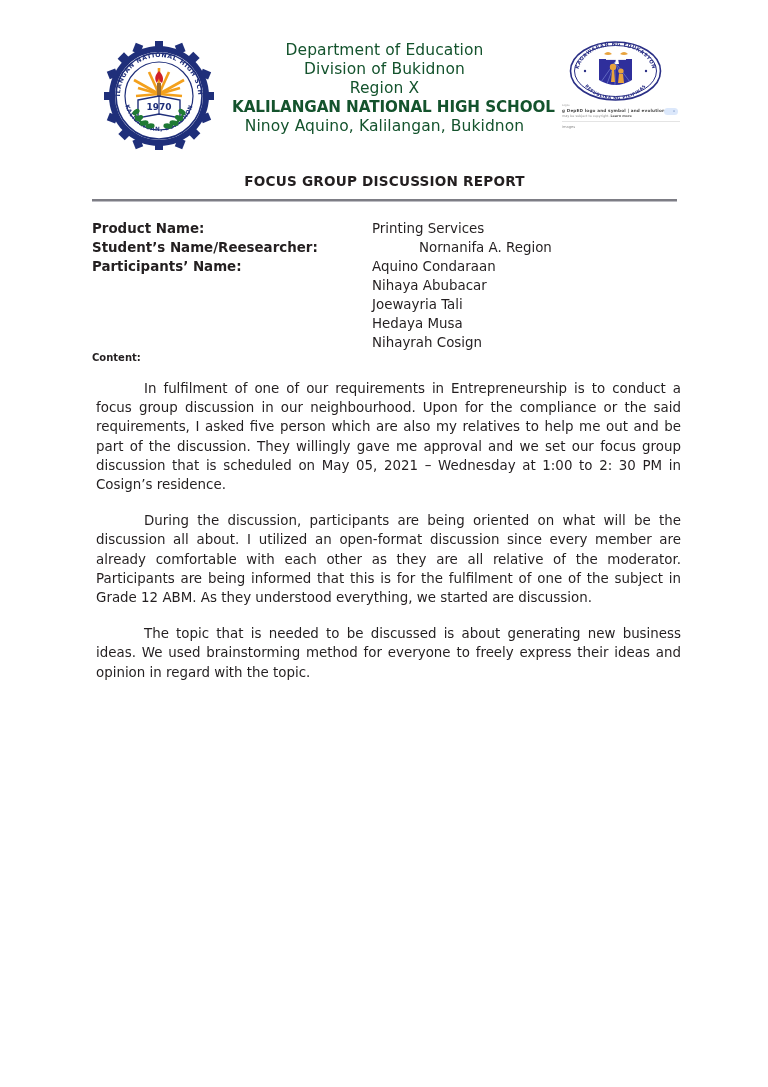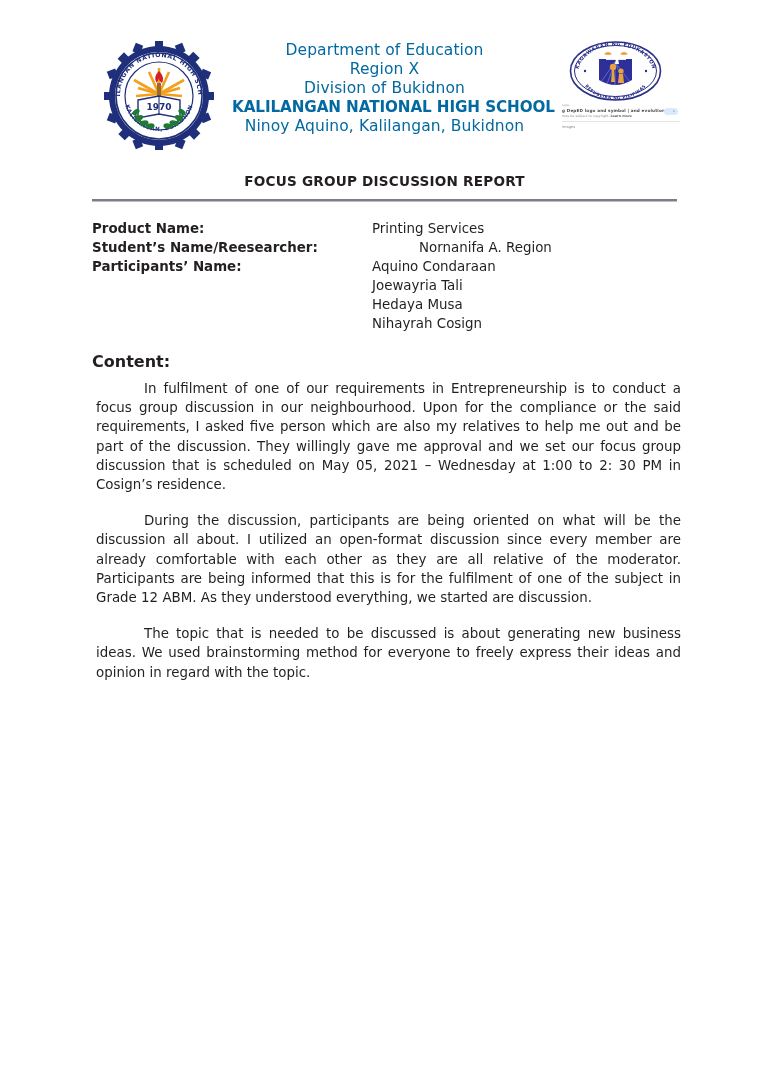--- a/index.html
+++ b/index.html
@@ -44,21 +44,21 @@
   .header-text {
     position: absolute;
     left: 140px;
     top: 5px;
     width: 305px;
     text-align: center;
     line-height: 19px;
   }
   .header-text .hline {
     font-size: 15.5px;
-    color: #0369a1;
+    color: #14532d;
     letter-spacing: .1px;
     white-space: nowrap;
   }
   .header-text .hline.bold {
     font-weight: bold;
     font-size: 15.2px;
     letter-spacing: -0.1px;
   }
 
   .deped-block {
@@ -176,21 +176,21 @@
     position: absolute;
     left: 280px;
     font-size: 13.4px;
     white-space: nowrap;
   }
 
   .content-label {
     position: absolute;
     left: 92px;
     top: 352px;
-    font-size: 16px;
+    font-size: 10px;
     font-weight: bold;
   }
 
   
   .body-copy {
     position: absolute;
     left: 96px;
     top: 379px;
     width: 585px;
   }
@@ -281,22 +281,22 @@
           <ellipse cx="78" cy="74" rx="4" ry="2.4" transform="rotate(35 78 74)"></ellipse>
           <ellipse cx="75" cy="80" rx="4.4" ry="2.5" transform="rotate(25 75 80)"></ellipse>
           <ellipse cx="70" cy="85" rx="4.6" ry="2.6" transform="rotate(12 70 85)"></ellipse>
           <ellipse cx="64" cy="88" rx="4.6" ry="2.6" transform="rotate(4 64 88)"></ellipse>
         </g>
       </svg>
     </div>
 
     <div class="header-text">
       <div class="hline">Department of Education</div>
+      <div class="hline">Division of Bukidnon</div>
       <div class="hline">Region X</div>
-      <div class="hline">Division of Bukidnon</div>
       <div class="hline bold">KALILANGAN NATIONAL HIGH SCHOOL</div>
       <div class="hline">Ninoy Aquino, Kalilangan, Bukidnon</div>
     </div>
 
     <div class="deped-block">
       <div class="deped-logo">
         <svg viewBox="0 0 95 62" width="95" height="62">
           <defs>
             <path id="dTop" d="M 10,34 A 37,28 0 0 1 85,34"></path>
             <path id="dBot" d="M 13,34 A 34,25 0 0 0 82,34"></path>
@@ -355,20 +355,23 @@
     </div>
     <div class="field-row">
       <span class="field-label">Student’s Name/Reesearcher:</span>
       <span class="field-value indented">Nornanifa A. Region</span>
     </div>
     <div class="field-row">
       <span class="field-label">Participants’ Name:</span>
       <span class="field-value">Aquino Condaraan</span>
     </div>
     <div class="field-row">
+      <span class="participant-extra">Nihaya Abubacar</span>
+    </div>
+    <div class="field-row">
       <span class="participant-extra">Joewayria Tali</span>
     </div>
     <div class="field-row">
       <span class="participant-extra">Hedaya Musa</span>
     </div>
     <div class="field-row">
       <span class="participant-extra">Nihayrah Cosign</span>
     </div>
   </div>
 

